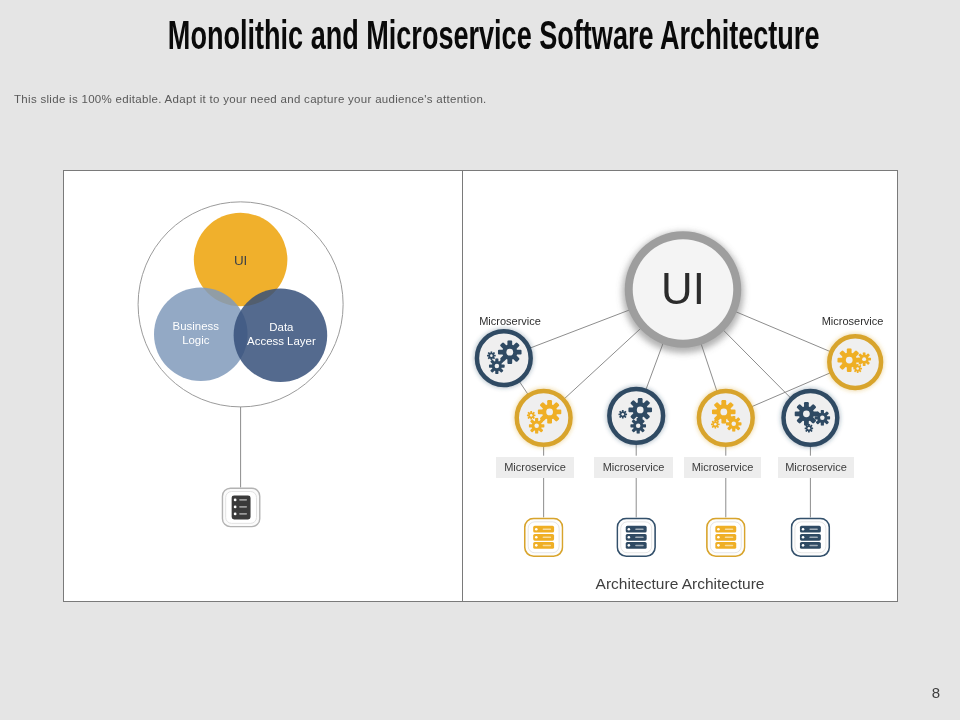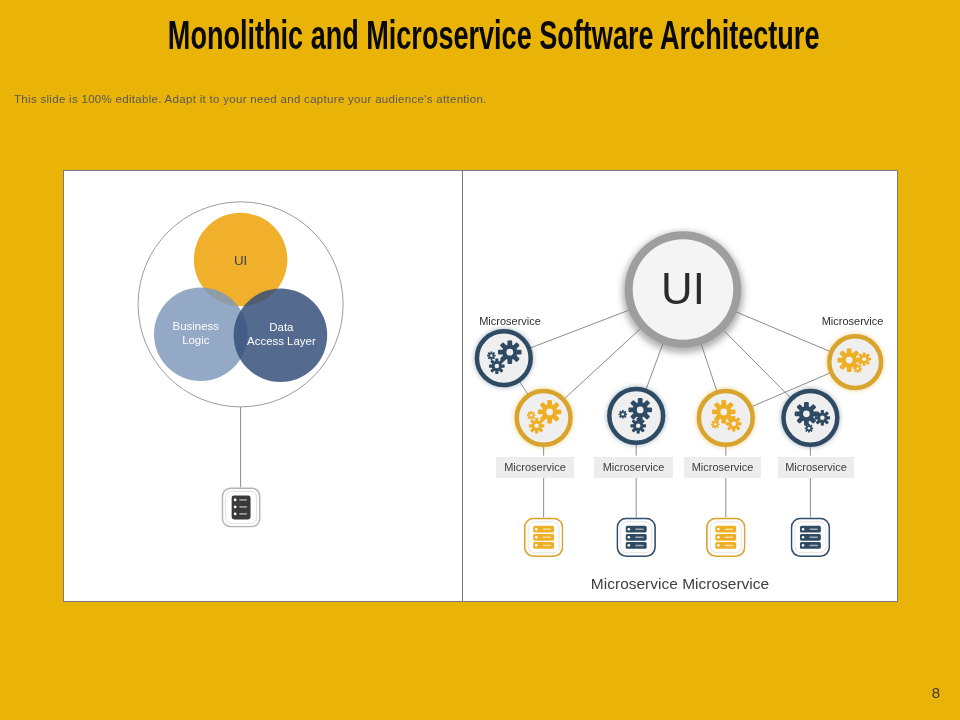--- a/index.html
+++ b/index.html
@@ -1,16 +1,16 @@
 <!DOCTYPE html>
 <html><head>
 <meta charset="utf-8">
 <style>
   html,body{margin:0;padding:0;background:#ffffff;}
-  .slide{position:relative;width:960px;height:720px;background:#eab308;font-family:"Liberation Sans",sans-serif;overflow:hidden;}
+  .slide{position:relative;width:960px;height:720px;background:#e5e5e5;font-family:"Liberation Sans",sans-serif;overflow:hidden;}
 
   .title{position:absolute;top:12px;left:0;width:960px;text-align:center;margin:0;}
   .title-inner{display:inline-block;font-size:41px;font-weight:bold;color:#0a0a0a;transform:scaleX(0.66);transform-origin:50% 50%;white-space:nowrap;}
   .subtitle{position:absolute;top:79px;left:0;width:960px;text-align:left;margin:14px;font-size:11.5px;letter-spacing:.3px;color:#595959;}
 
   .panel{position:absolute;top:170px;height:432px;border:1px solid #7a7a7a;box-sizing:border-box;background:#ffffff;}
   .panel-left{left:63px;width:400px;}
   .panel-right{left:462px;width:436px;}
   .diagram{position:absolute;left:0;top:0;width:100%;height:100%;}
 
@@ -205,17 +205,17 @@
     </svg>
 
     <div class="ms-label ms-label-1">Microservice</div>
     <div class="ms-label ms-label-6">Microservice</div>
 
     <div class="ms-box ms-box-1">Microservice</div>
     <div class="ms-box ms-box-2">Microservice</div>
     <div class="ms-box ms-box-3">Microservice</div>
     <div class="ms-box ms-box-4">Microservice</div>
 
-    <div class="caption caption-right">Microservice Microservice</div>
+    <div class="caption caption-right">Architecture Architecture</div>
   </div>
 
   <div class="page-number">8</div>
 </div>
 
 </body></html>

